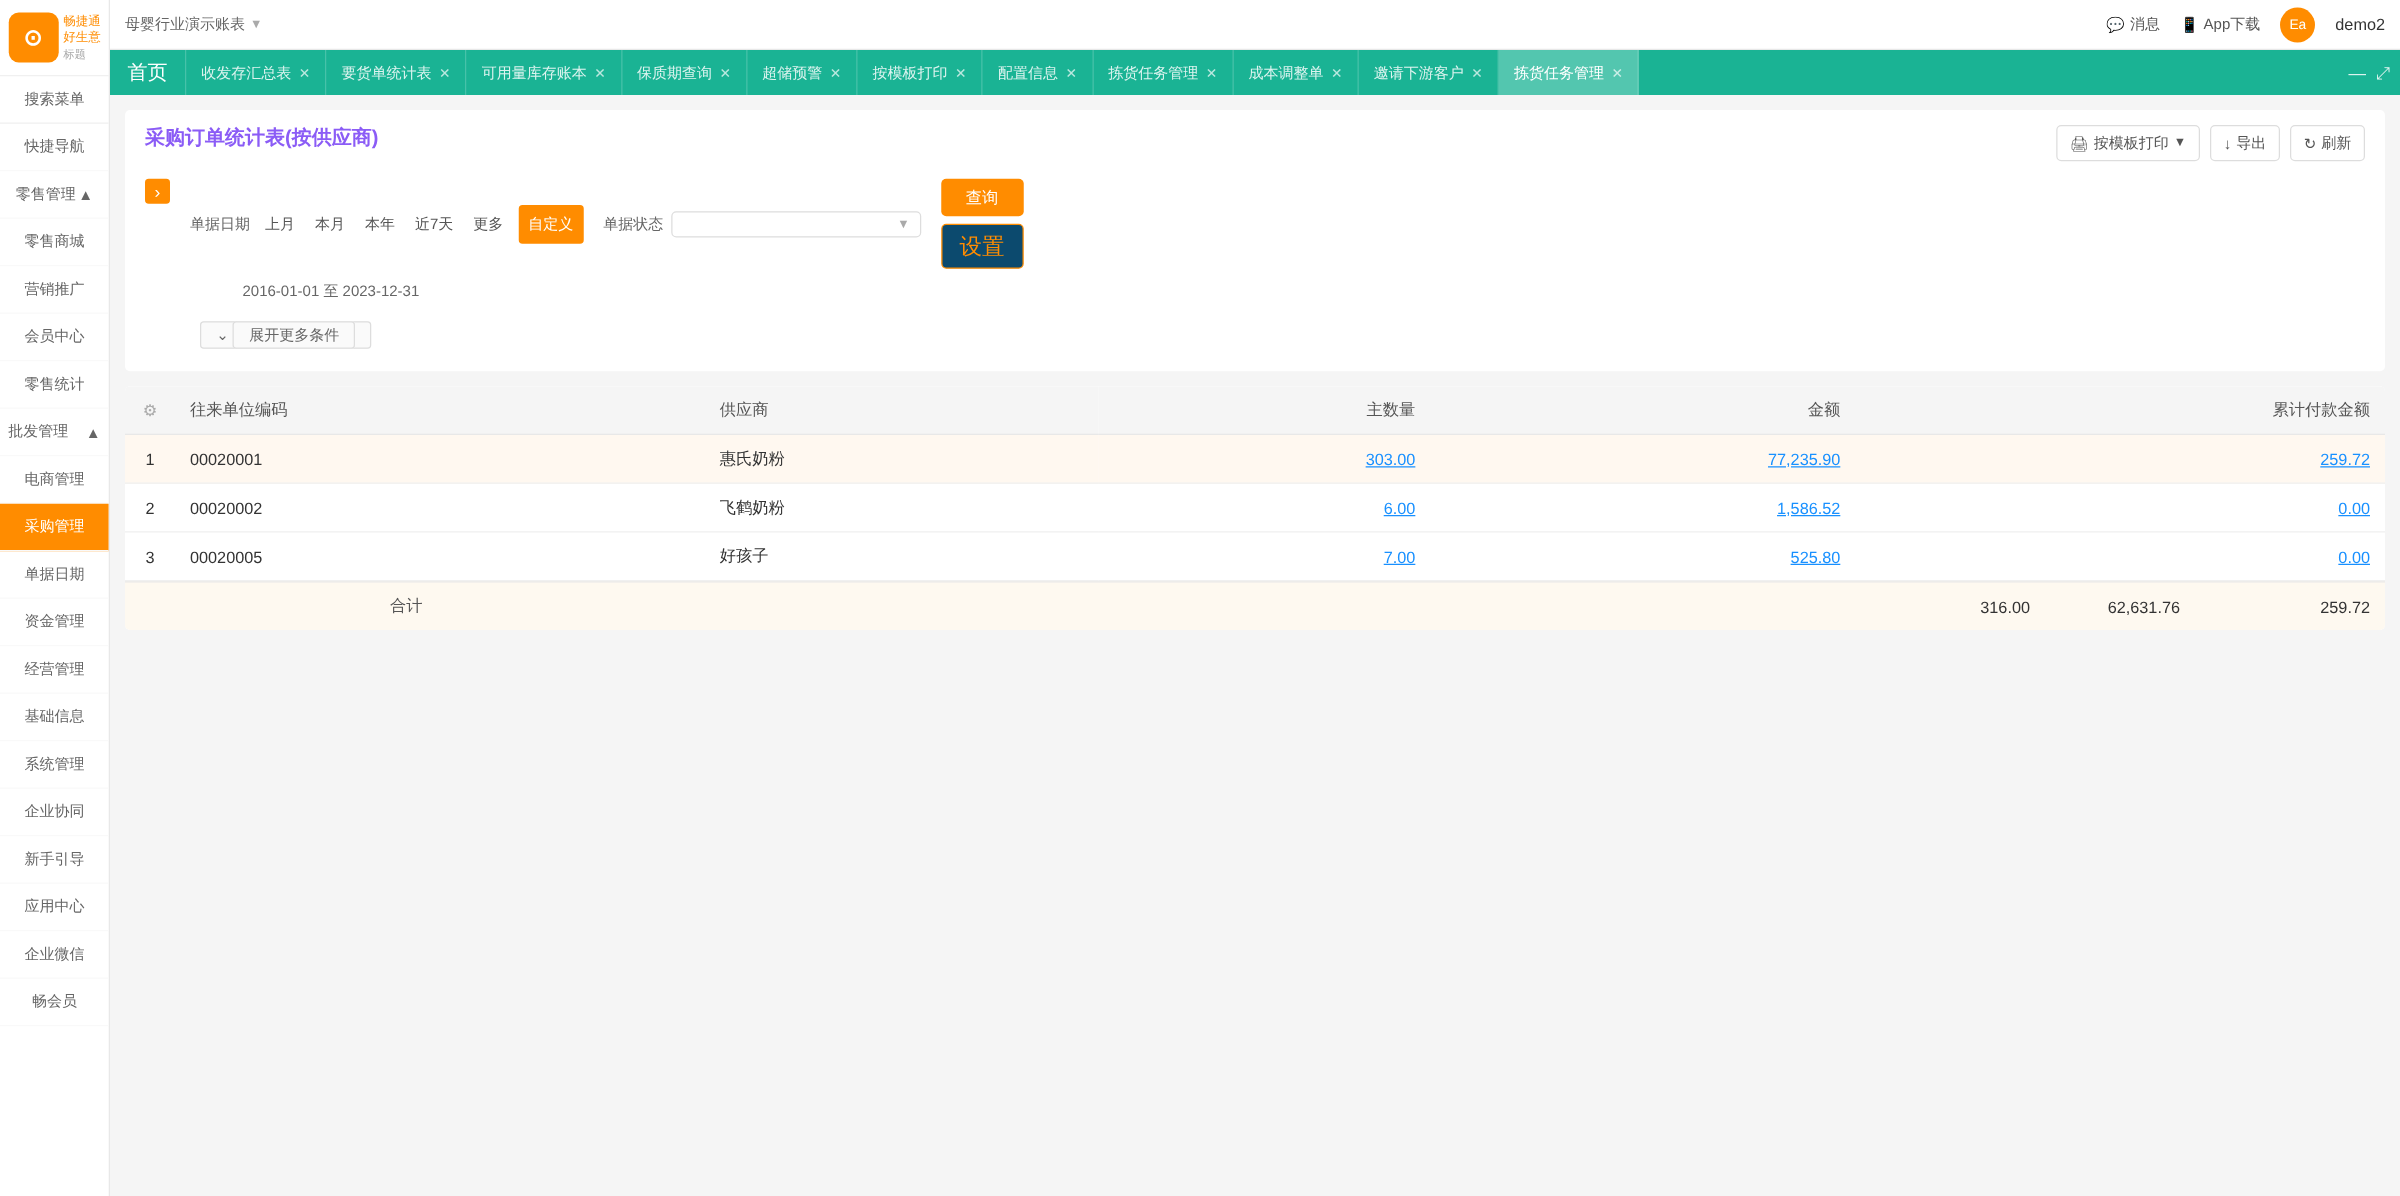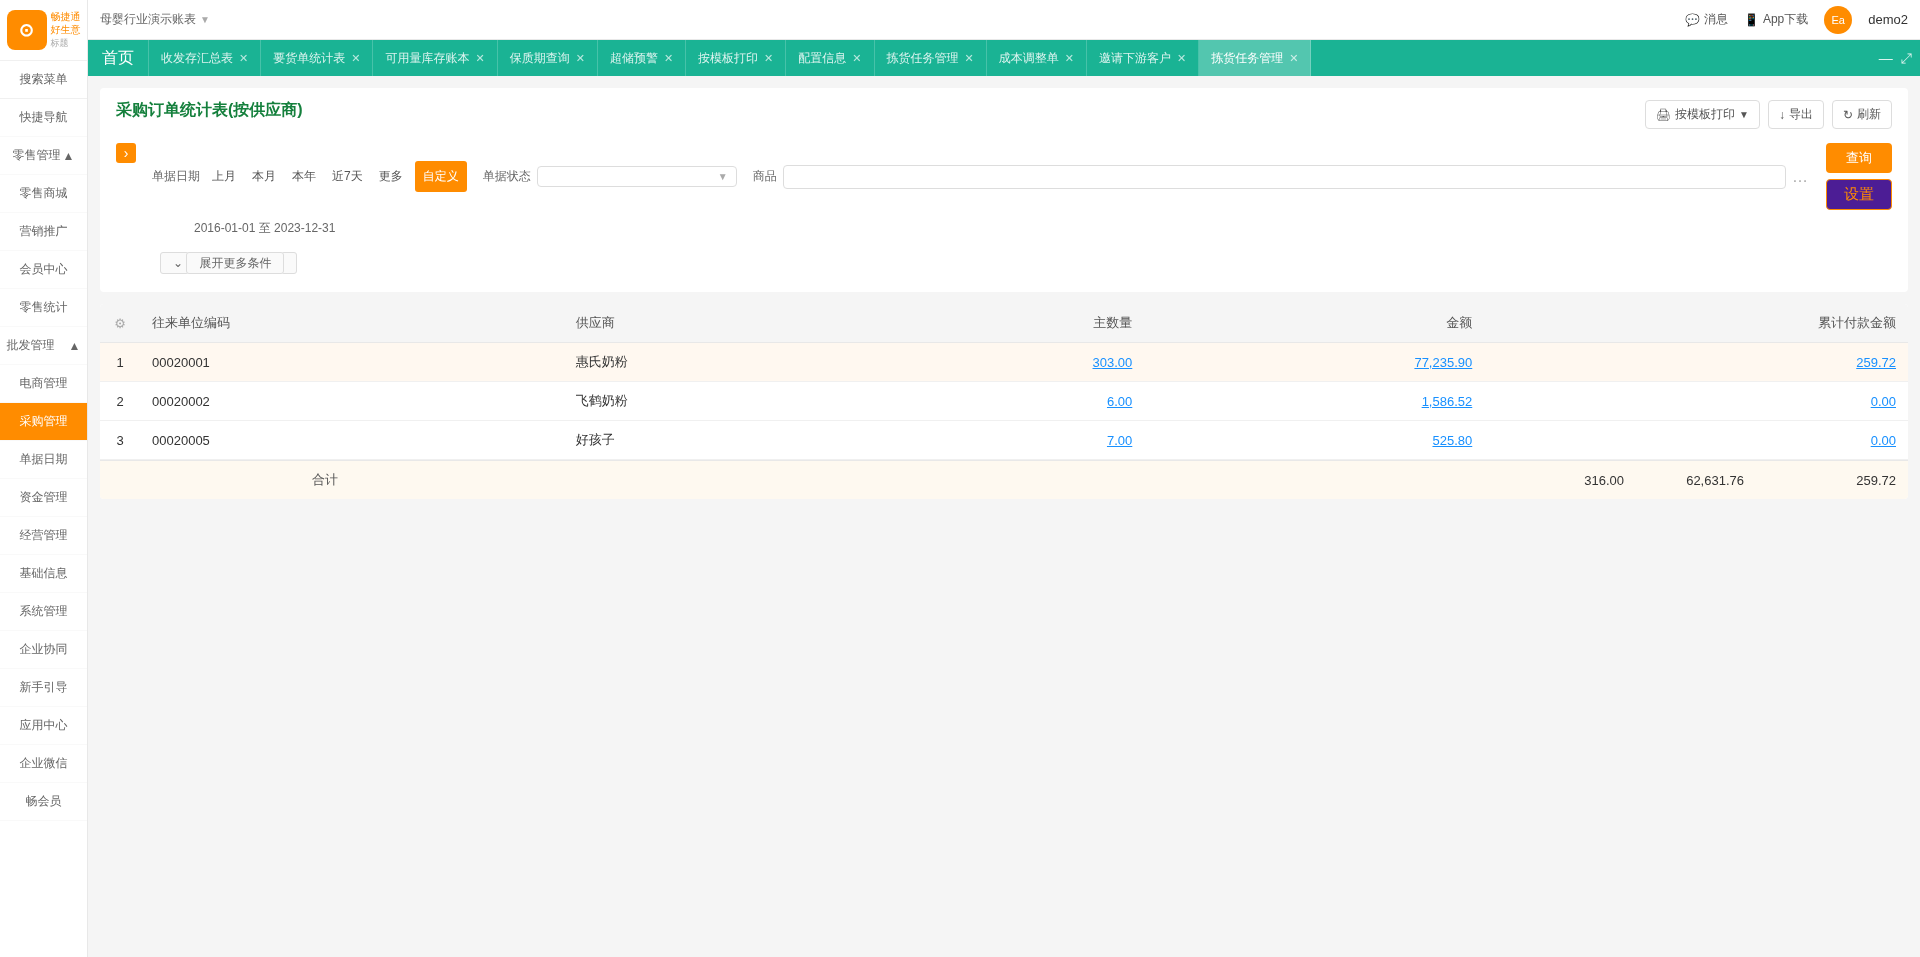--- a/index.html
+++ b/index.html
@@ -146,21 +146,21 @@
     
     .filter-panel {
       background: #fff;
       border-radius: 4px;
       padding: 12px 16px;
       margin-bottom: 12px;
     }
     .page-title {
       font-size: 16px;
       font-weight: 600;
-      color: #15803d;
+      color: #8b5cf6;
       margin-bottom: 12px;
       display: flex;
       align-items: flex-start;
       justify-content: space-between;
     }
     .title-actions { display: flex; gap: 8px; align-items: center; }
     .btn-template { display: flex; align-items: center; gap: 4px; padding: 5px 10px; border: 1px solid #ddd; border-radius: 4px; background: #fff; cursor: pointer; font-size: 12px; color: #555; }
     .btn-export { display: flex; align-items: center; gap: 4px; padding: 5px 10px; border: 1px solid #ddd; border-radius: 4px; background: #fff; cursor: pointer; font-size: 12px; color: #555; }
     .btn-refresh { display: flex; align-items: center; gap: 4px; padding: 5px 10px; border: 1px solid #ddd; border-radius: 4px; background: #fff; cursor: pointer; font-size: 12px; color: #555; }
     .filter-group { display: flex; align-items: center; gap: 6px; }
@@ -209,26 +209,26 @@
       background: #ff8c00;
       color: white;
       border: none;
       border-radius: 4px;
       padding: 6px 20px;
       font-size: 13px;
       cursor: pointer;
       white-space: nowrap;
     }
     .btn-settings {
-      background: #4c1d95;
+      background: #0c4a6e;
       border: 1px solid #ff8c00;
       color: #ff8c00;
       border-radius: 4px;
       padding: 5px 14px;
-      font-size: 15px;
+      font-size: 18px;
       cursor: pointer;
     }
     .expand-more {
       text-align: center;
       padding: 8px;
       cursor: pointer;
       color: #666;
       font-size: 12px;
     }
     .expand-more span { border: 1px solid #ddd; padding: 3px 12px; border-radius: 3px; background: #fafafa; }
@@ -490,25 +490,20 @@
             </div>
 
             <div class="filter-group">
               <span class="filter-label">单据状态</span>
               <div class="filter-select">
                 <span style="flex:1;"></span>
                 <span style="font-size:10px;color:#aaa;">▼</span>
               </div>
             </div>
 
-            <div class="filter-group" style="flex:1;">
-              <span class="filter-label">商品</span>
-              <input class="filter-input" style="flex: 1 1 0%;">
-              <span class="btn-more-dots">…</span>
-            </div>
 
             <div class="action-col">
               <button class="btn-query">查询</button>
               <button class="btn-settings">设置</button>
             </div>
           </div>
 
           <div style="margin-left:42px;">
             <span class="date-range">2016-01-01 至 2023-12-31</span>
           </div>

